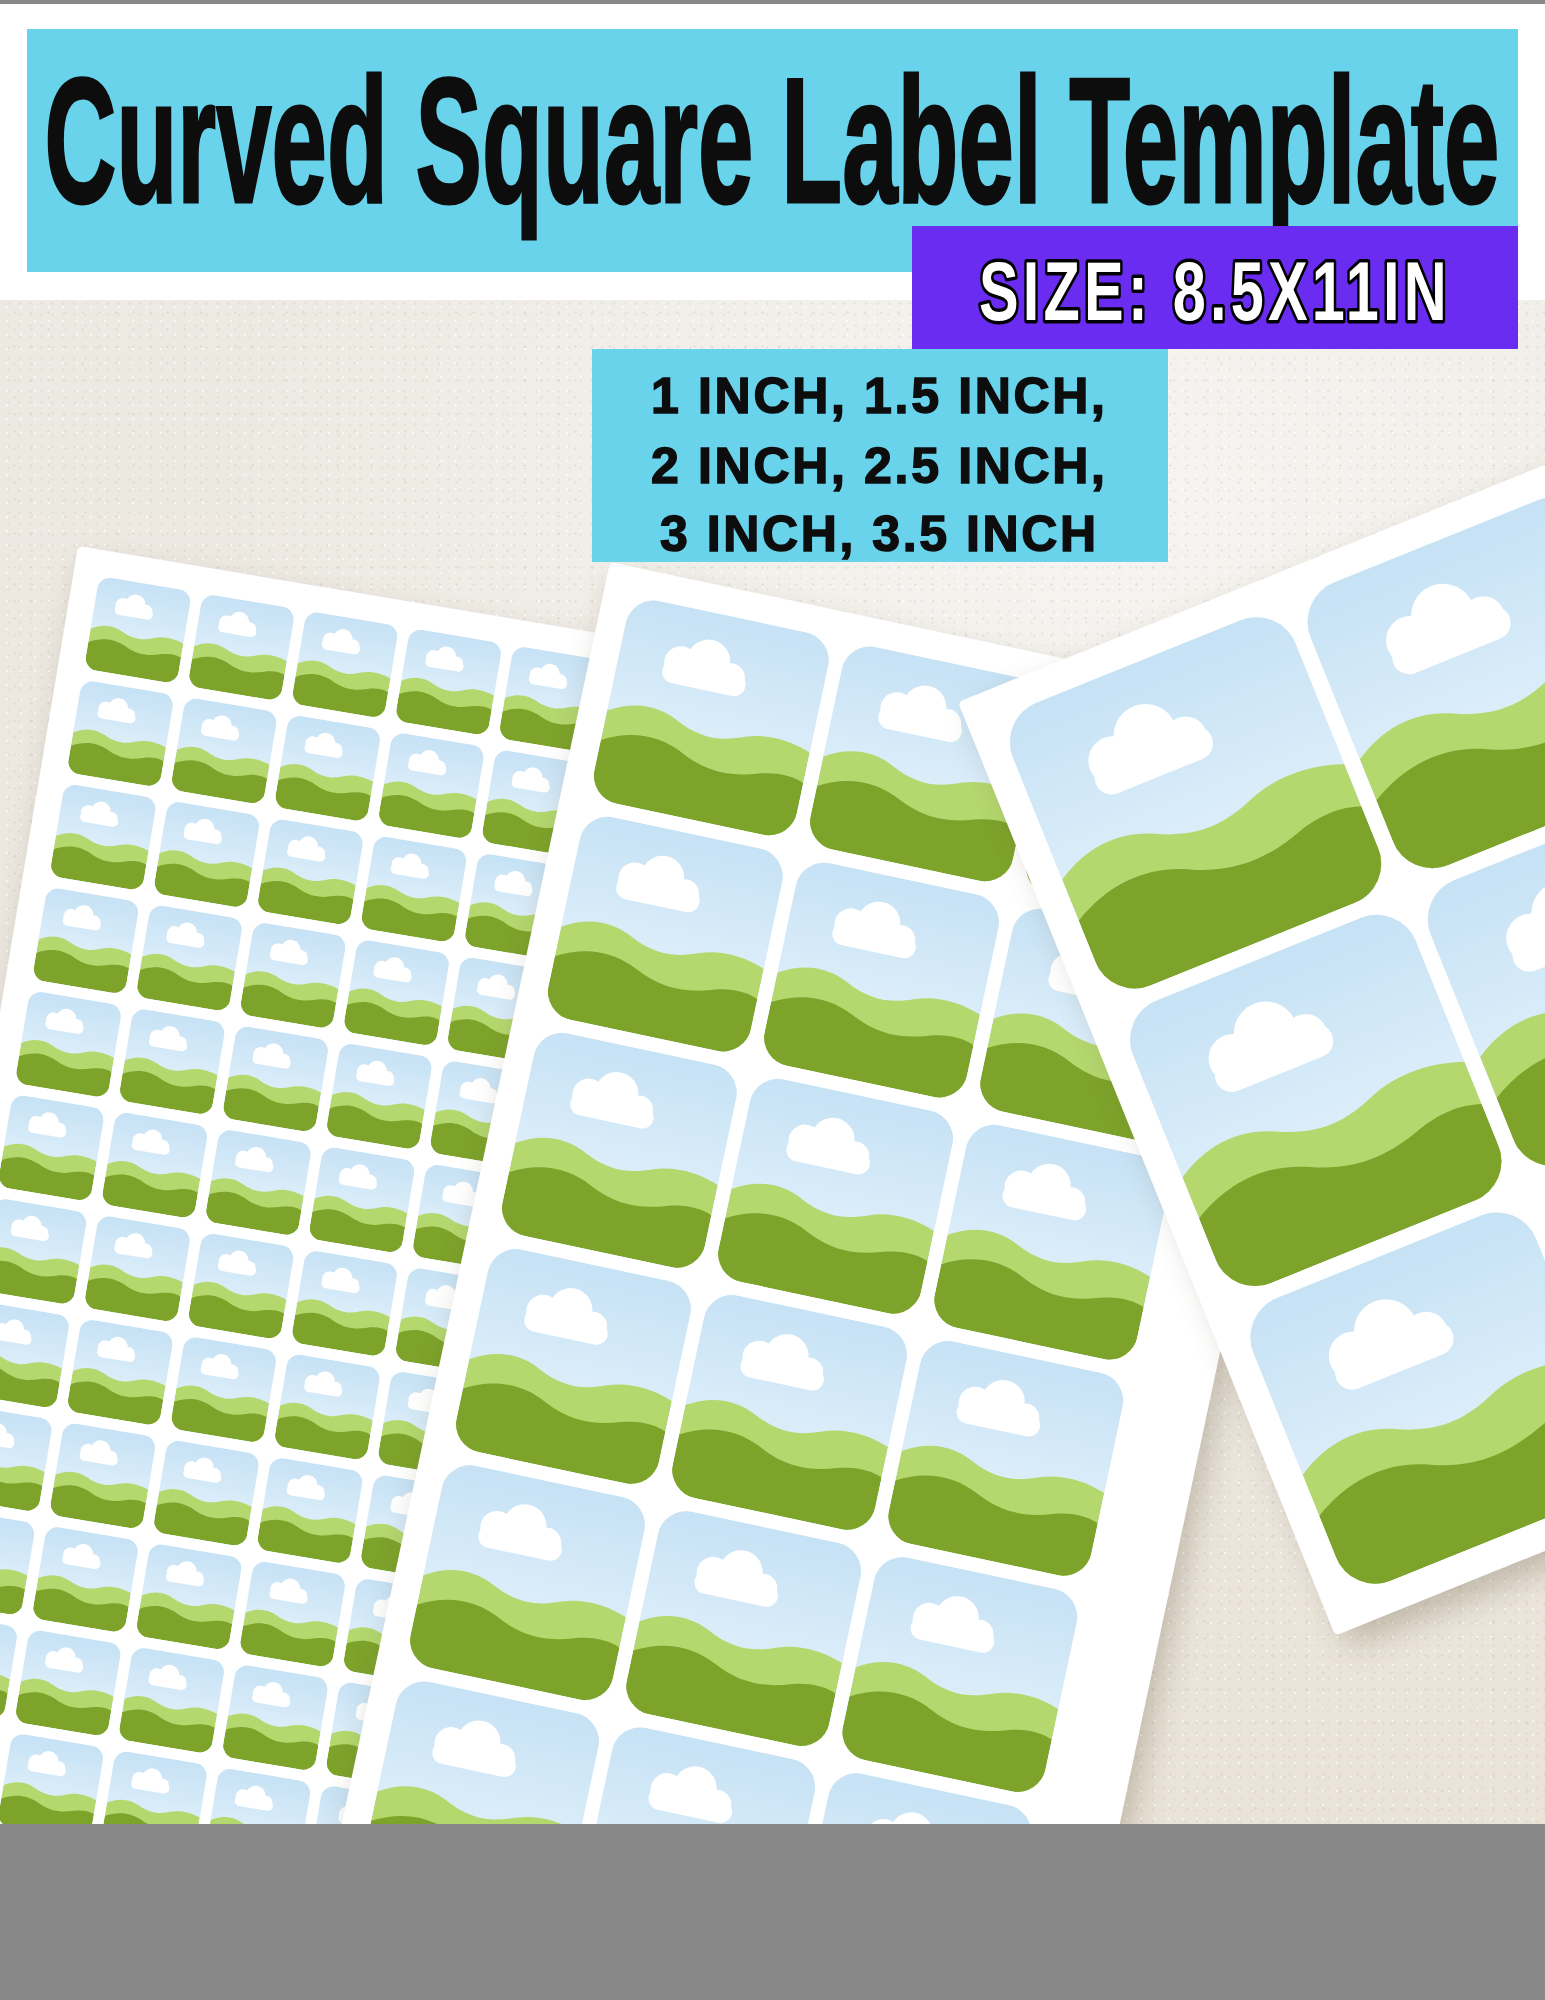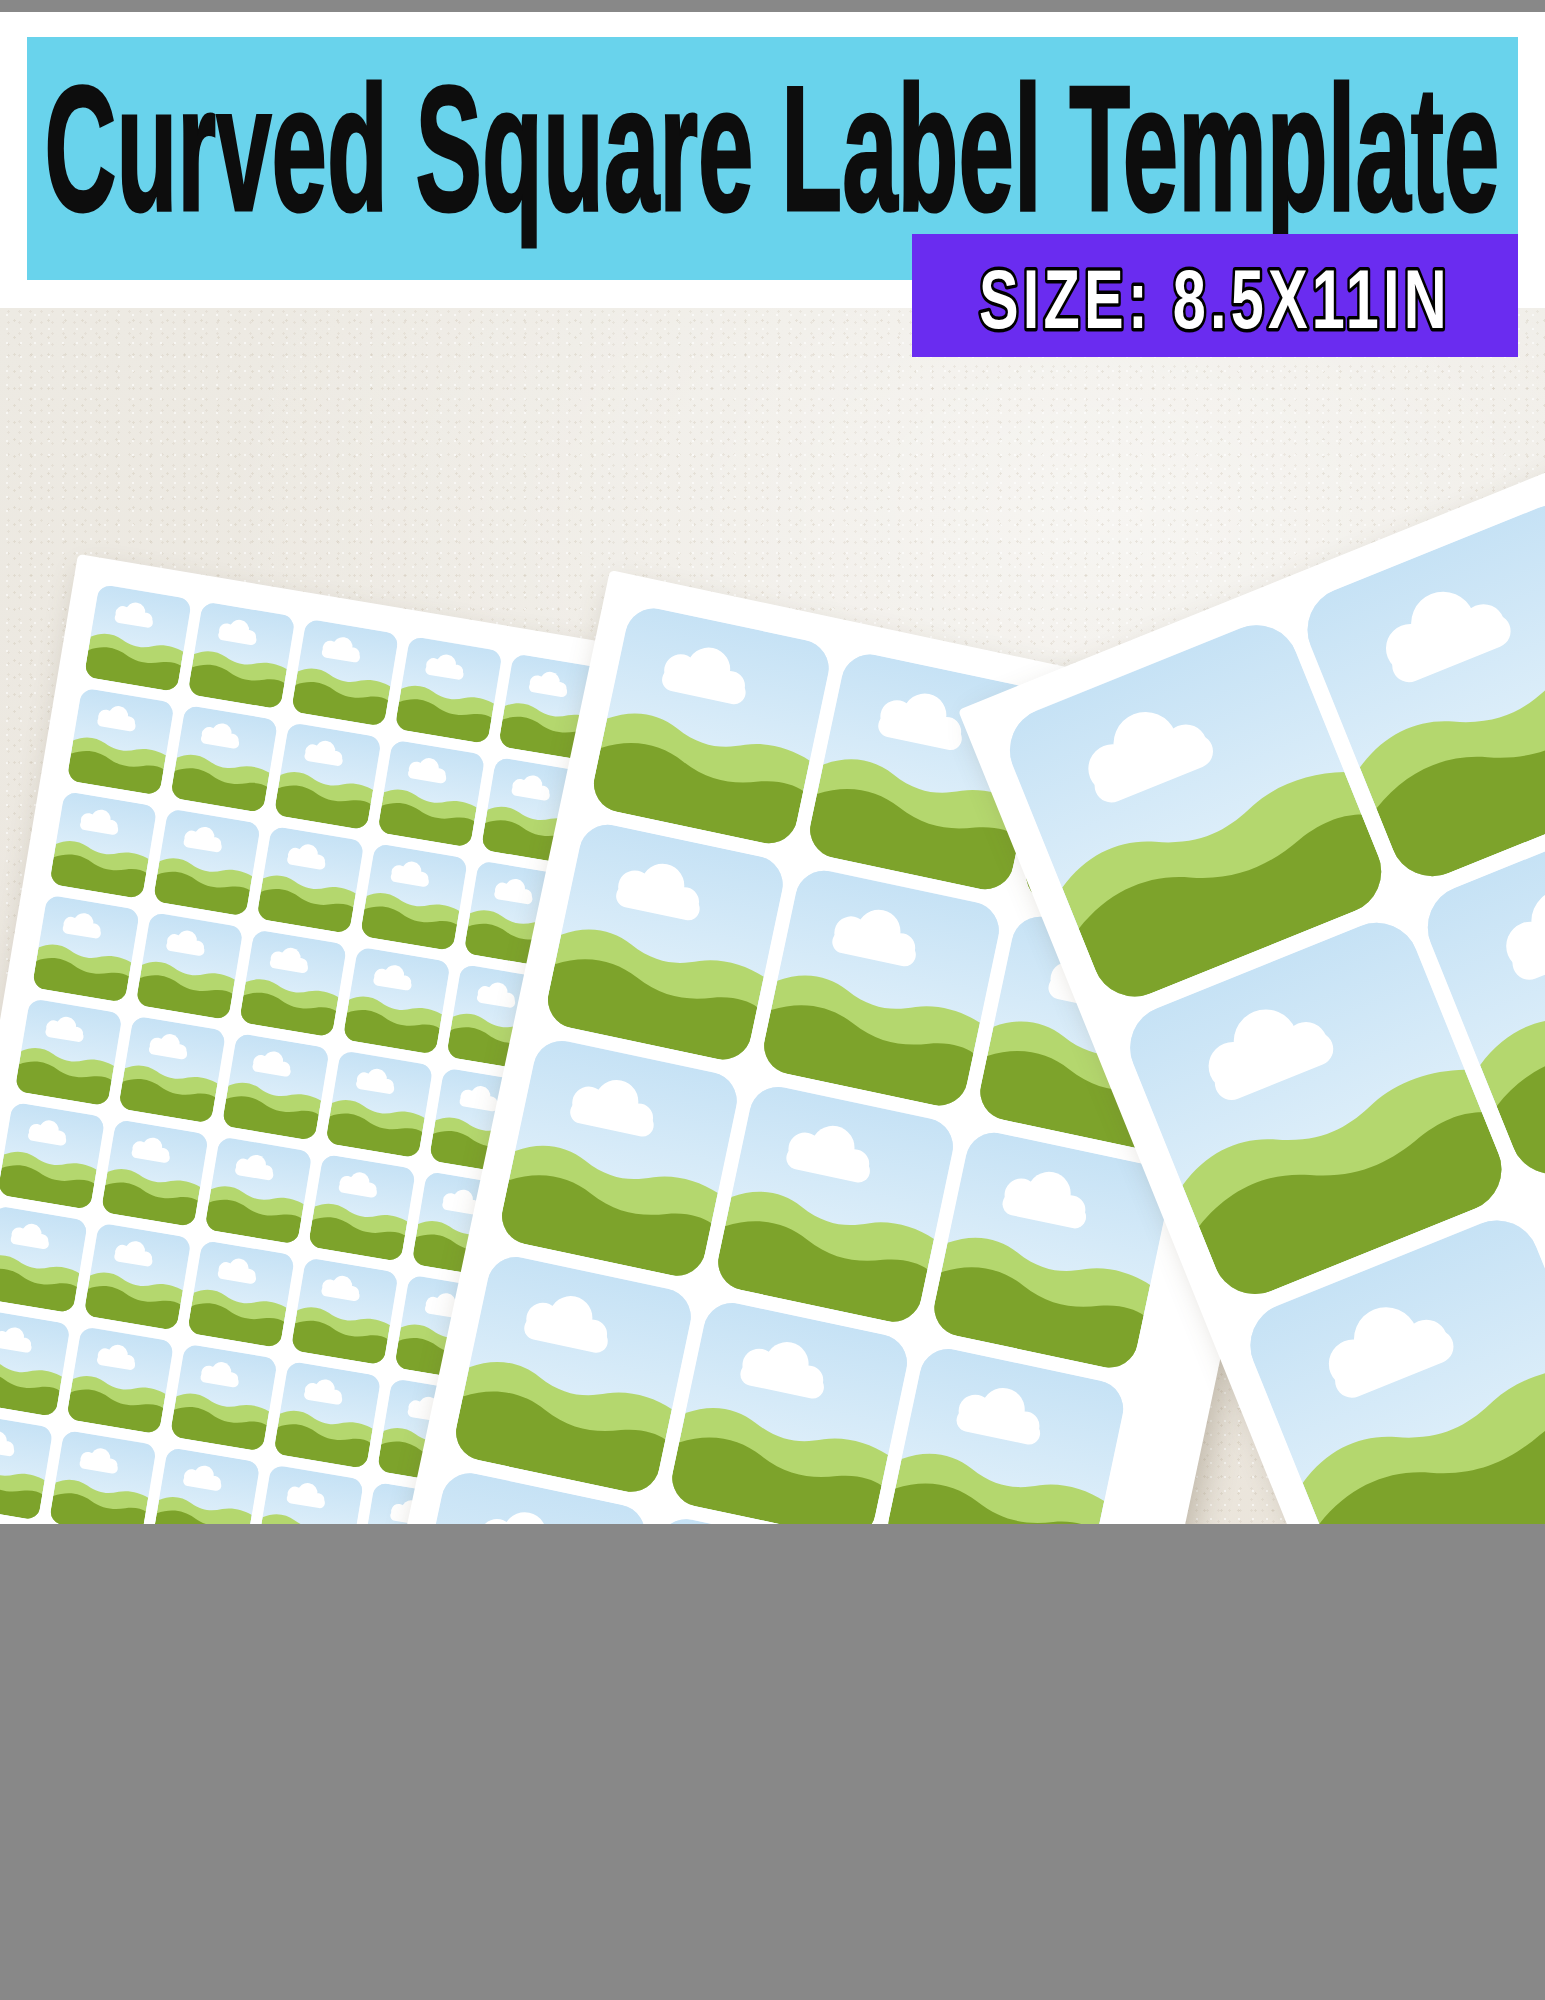--- a/index.html
+++ b/index.html
@@ -1,19 +1,19 @@
 <!DOCTYPE html>
 <html><head>
 <meta charset="utf-8">
 <style>
   html,body{margin:0;padding:0;background:#888;}
   #canvas{
     position:relative;
-    width:1545px;height:1512px;
-    margin:12px auto;
+    width:1545px;height:1820px;
+    margin:4px auto;
     background:#ffffff;
     overflow:hidden;
     font-family:"Liberation Sans", sans-serif;
   }
   
   #paper{
     position:absolute;left:0;top:296px;width:1545px;height:1704px;
     background-image:
       radial-gradient(rgba(255,255,255,.6) 1px, transparent 1.4px),
       radial-gradient(rgba(186,171,149,.22) 1px, transparent 1.3px),
@@ -1508,14 +1508,24 @@
 
   <div id="purple-banner">
     <svg class="fullsvg" viewBox="0 0 606 123">
       <rect width="606" height="123" fill="#6a2cf0"></rect>
       <text x="303" y="94" text-anchor="middle" font-family="Liberation Sans, sans-serif" font-weight="bold" font-size="84" letter-spacing="6" textLength="472" lengthAdjust="spacingAndGlyphs" stroke="#000000" stroke-width="7" stroke-linejoin="round" paint-order="stroke" fill="#ffffff">SIZE: 8.5X11IN</text>
     </svg>
   </div>
 
 
 
+  <div id="sizes-box">
+    <svg class="fullsvg" viewBox="0 0 576 213">
+      <rect width="576" height="213" fill="#69d3ec"></rect>
+      <g font-family="Liberation Sans, sans-serif" font-weight="bold" font-size="50" fill="#0d0d0d" stroke="#0d0d0d" stroke-width="1.5" paint-order="stroke" text-anchor="middle" letter-spacing="4" lengthAdjust="spacingAndGlyphs">
+        <text x="288" y="64" textLength="458">1 INCH, 1.5 INCH,</text>
+        <text x="288" y="134" textLength="458">2 INCH, 2.5 INCH,</text>
+        <text x="288" y="202" textLength="440">3 INCH, 3.5 INCH</text>
+      </g>
+    </svg>
+  </div>
 
 </div>
 
 </body></html>

